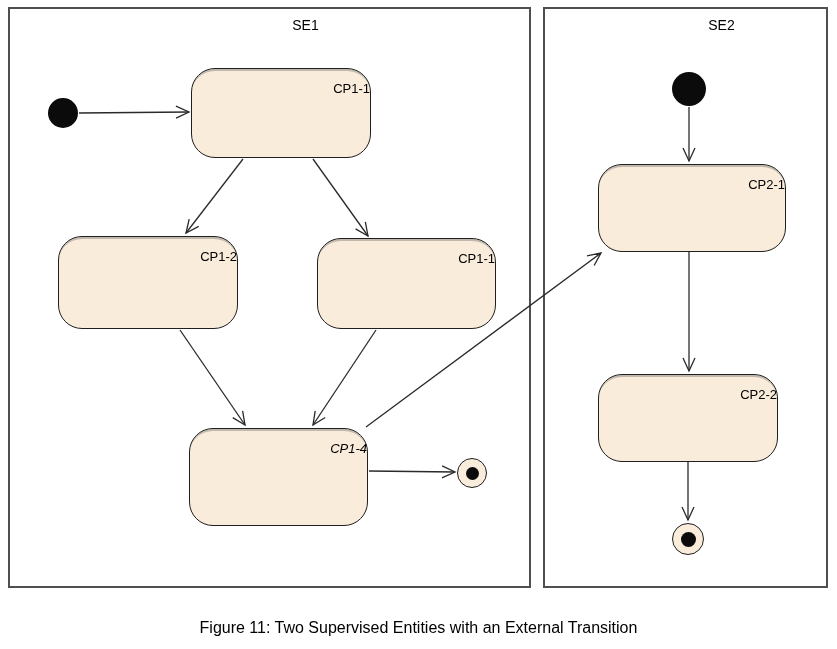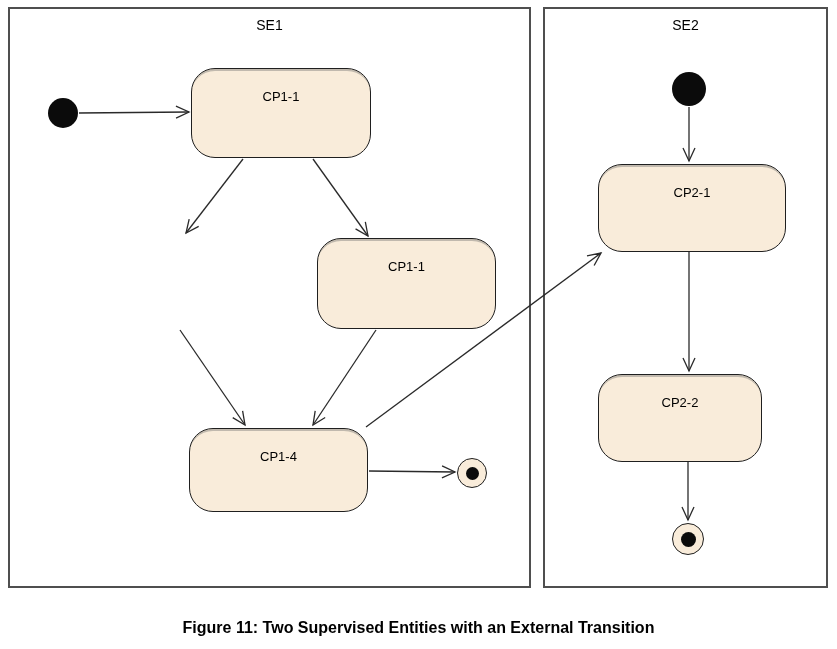--- a/index.html
+++ b/index.html
@@ -16,36 +16,36 @@
     font-family:"Liberation Sans", sans-serif;color:var(--text);overflow:hidden;
   }
   .region{
     position:absolute;background:var(--background);
     border:2px solid var(--region-border);box-sizing:border-box;
   }
   .region-se1{left:8px;top:7px;width:523px;height:581px;}
   .region-se2{left:543px;top:7px;width:285px;height:581px;}
   .region-title{
     position:absolute;top:9px;left:0;width:100%;text-align:center;
-    font-size:14px;line-height:14px;
+    font-size:14px;line-height:14px;padding-left:36px;
   }
   .state{
     position:absolute;box-sizing:border-box;background:var(--state-fill);
     border:1.4px solid var(--state-border);border-radius:24px;
     box-shadow:inset 0 3px 0 -1px rgba(125,125,120,0.45);
   }
   .state-label{
-    display:block;text-align:center;padding-top:20px;font-size:13px;line-height:15px;
+    display:block;text-align:right;padding-top:12px;font-size:13px;line-height:15px;
   }
   .s-cp1-1{left:191px;top:68px;width:180px;height:90px;}
   .s-cp1-2{left:58px;top:236px;width:180px;height:93px;}
   .s-cp1-3{left:317px;top:238px;width:179px;height:91px;}
-  .s-cp1-4{left:189px;top:428px;width:179px;height:84px;}
+  .s-cp1-4{left:189px;top:428px;width:179px;height:98px;font-style:italic;}
   .s-cp2-1{left:598px;top:164px;width:188px;height:88px;}
-  .s-cp2-2{left:598px;top:374px;width:164px;height:88px;}
+  .s-cp2-2{left:598px;top:374px;width:180px;height:88px;}
   .initial{
     position:absolute;border-radius:50%;background:#0b0b0b;
   }
   .initial-se1{left:48px;top:98px;width:30px;height:30px;}
   .initial-se2{left:672px;top:72px;width:34px;height:34px;}
   .final{
     position:absolute;box-sizing:border-box;border-radius:50%;
     background:var(--state-fill);border:1.6px solid var(--state-border);
     display:flex;align-items:center;justify-content:center;
   }
@@ -54,38 +54,41 @@
   .final-dot{display:block;border-radius:50%;background:#0b0b0b;}
   .final-se1 .final-dot{width:13px;height:13px;}
   .final-se2 .final-dot{width:15px;height:15px;}
   .edges{
     position:absolute;left:0;top:0;width:837px;height:649px;
     pointer-events:none;
   }
   .edge{fill:none;stroke:var(--line);stroke-width:1.3px;}
   .caption{
     position:absolute;left:0;top:618px;width:100%;text-align:center;
-    font-size:16px;font-weight:bold;line-height:20px;
+    font-size:16px;font-weight:normal;line-height:20px;
   }
 </style>
 </head>
 <body>
 
 <div class="canvas">
 
   <div class="region region-se1">
     <div class="region-title">SE1</div>
   </div>
 
   <div class="region region-se2">
     <div class="region-title">SE2</div>
   </div>
 
   <div class="state s-cp1-1">
     <span class="state-label">CP1-1</span>
+  </div>
+  <div class="state s-cp1-2">
+    <span class="state-label">CP1-2</span>
   </div>
   <div class="state s-cp1-3">
     <span class="state-label">CP1-1</span>
   </div>
   <div class="state s-cp1-4">
     <span class="state-label">CP1-4</span>
   </div>
   <div class="state s-cp2-1">
     <span class="state-label">CP2-1</span>
   </div>

